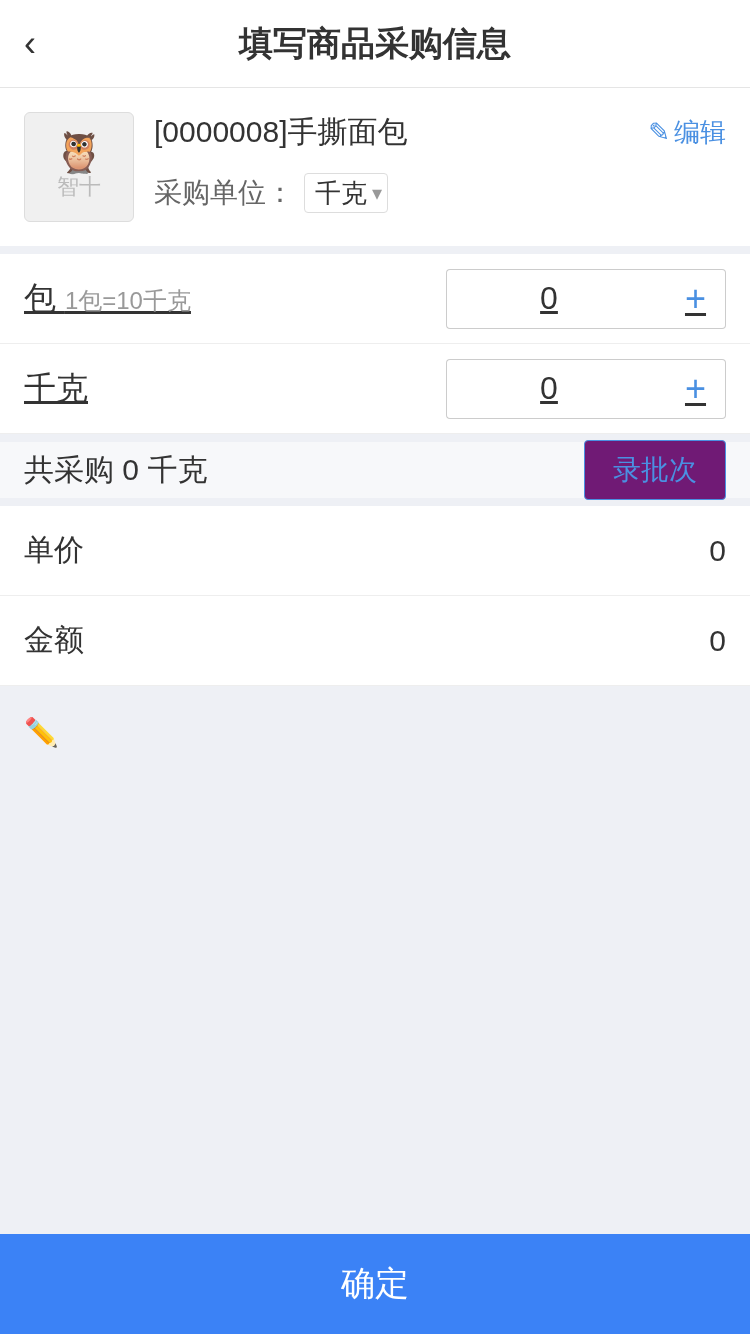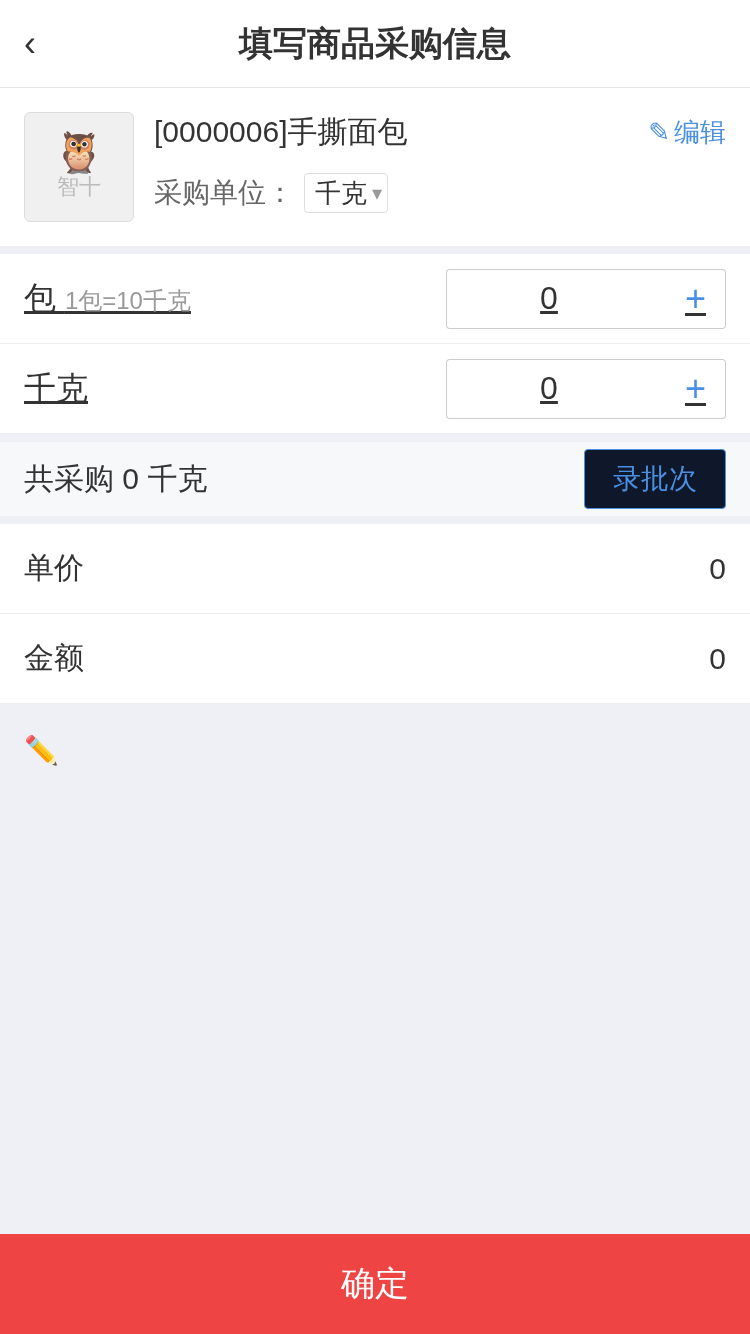--- a/index.html
+++ b/index.html
@@ -251,36 +251,36 @@
       display: flex;
       align-items: center;
       justify-content: center;
       cursor: pointer;
       font-weight: 300;
     }
 
     
     .summary-row {
       background: #f7f8fa;
-      height: 90px;
+      height: 72px;
       display: flex;
       align-items: center;
       padding: 16px 24px;
       justify-content: space-between;
       border-top: 8px solid #eef0f5;
       border-bottom: 8px solid #eef0f5;
     }
     .summary-text {
       font-size: 30px;
       color: #333;
     }
     .batch-btn {
       border: 1px solid #4a90e2;
       color: #4a90e2;
-      background: #0f172a;
+      background: #701a75;
       padding: 10px 28px;
       border-radius: 4px;
       font-size: 28px;
       cursor: pointer;
     }
 
     
     .price-section {
       background: #fff;
       margin-top: 0;
@@ -319,21 +319,21 @@
     }
     .remark-placeholder {
       font-size: 30px;
       color: #bbb;
     }
 
     
     .confirm-btn {
       width: 100%;
       height: 100px;
-      background: #ef4444;
+      background: #3b82f6;
       color: #fff;
       font-size: 34px;
       border: none;
       display: flex;
       align-items: center;
       justify-content: center;
       cursor: pointer;
       position: fixed;
       bottom: 0;
       left: 0;
@@ -354,21 +354,21 @@
     <div class="nav-title">填写商品采购信息</div>
   </div>
 
   <div class="product-card">
     <div class="product-thumb">
       <div class="product-thumb-icon">🦉</div>
       <div class="product-thumb-text">智十</div>
     </div>
     <div class="product-info">
       <div class="product-info-row1">
-        <span class="product-name">[0000006]手撕面包</span>
+        <span class="product-name">[0000008]手撕面包</span>
         <span class="edit-btn">
           <span>✎</span>
           <span>编辑</span>
         </span>
       </div>
       <div class="product-info-row2">
         <div style="display:flex;align-items:center;">
           <span class="unit-label">采购单位：</span>
           <div class="unit-select-wrap">
             <select class="unit-select">

